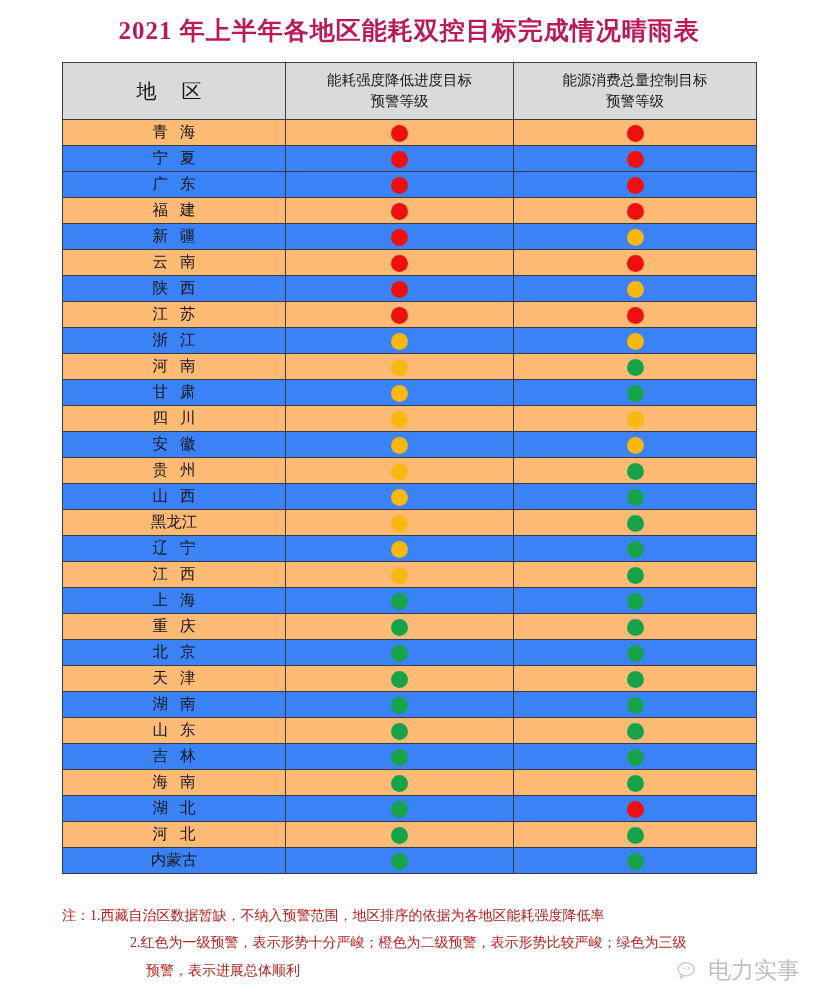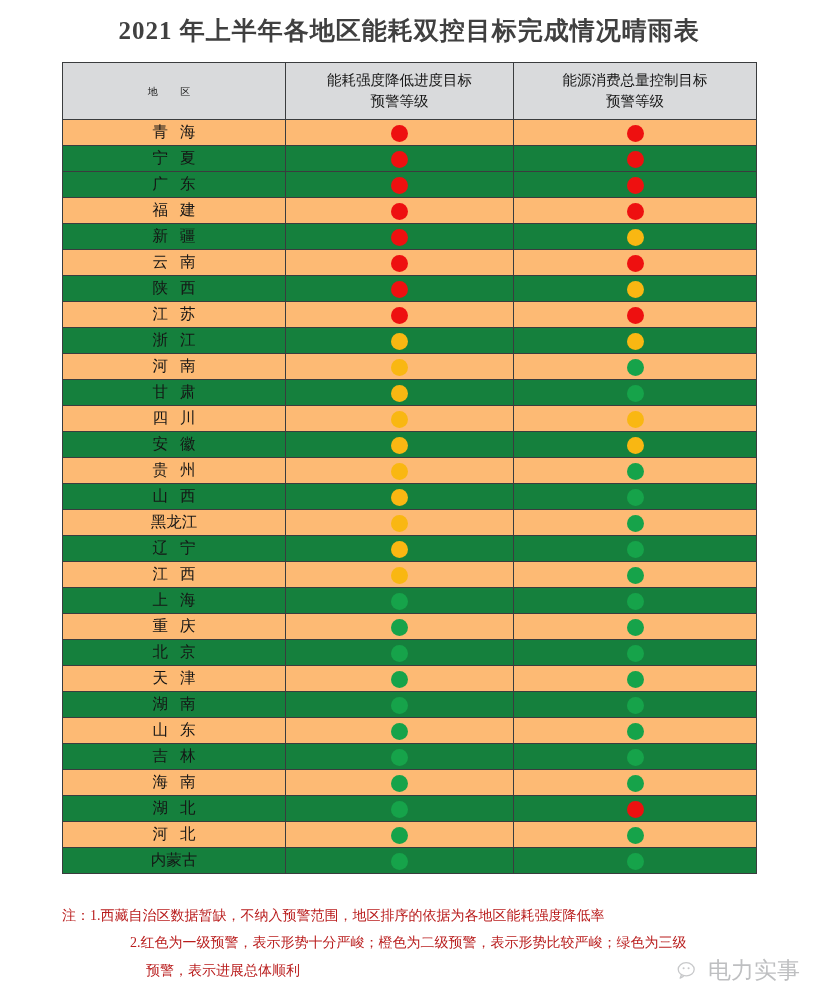--- a/index.html
+++ b/index.html
@@ -15,21 +15,21 @@
 
   
   .title{
     position:absolute;
     left:0;top:14px;width:818px;
     text-align:center;
     font-family:"Liberation Serif","DejaVu Serif",serif;
     font-size:25px;
     font-weight:700;
     letter-spacing:1px;
-    color:#404040;
+    color:#be185d;
     white-space:nowrap;
   }
 
   
   .tbl-wrap{
     position:absolute;
     left:62px;top:62px;
     width:694px;
   }
   table.sheet{
@@ -51,25 +51,25 @@
     background:#d9dadc;
     font-size:14.5px;
     font-weight:400;
     line-height:1.45;
     color:#141414;
     text-align:center;
     vertical-align:middle;
     font-family:"Liberation Serif","DejaVu Serif",serif;
   }
   thead th .hdr2{display:block;}
-  .region-head{letter-spacing:10px;text-indent:10px;font-size:10px;}
+  .region-head{letter-spacing:10px;text-indent:10px;font-size:20px;}
 
   tbody tr{height:26px;}
   tbody tr.odd  td{background:#fdba74;}
-  tbody tr.even td{background:#15803d;}
+  tbody tr.even td{background:#3b82f6;}
 
   td.region{
     text-align:center;
     vertical-align:middle;
     font-size:15.5px;
     color:#151515;
     font-family:"Liberation Serif","DejaVu Serif",serif;
   }
   td.region .nm{display:inline-block;}
   td.region .nm.sp2{letter-spacing:12px;text-indent:12px;}

